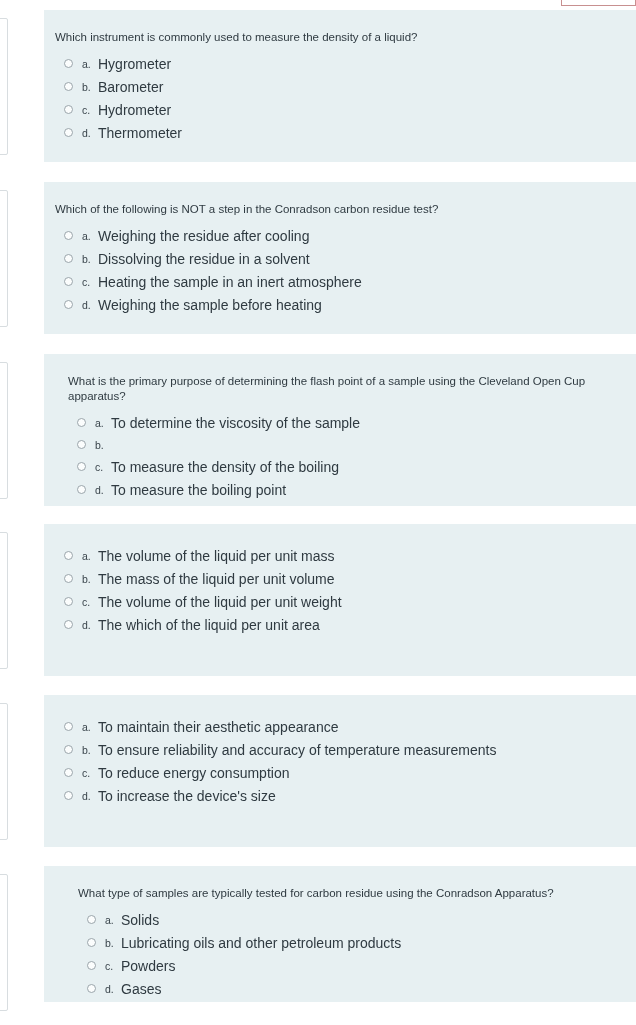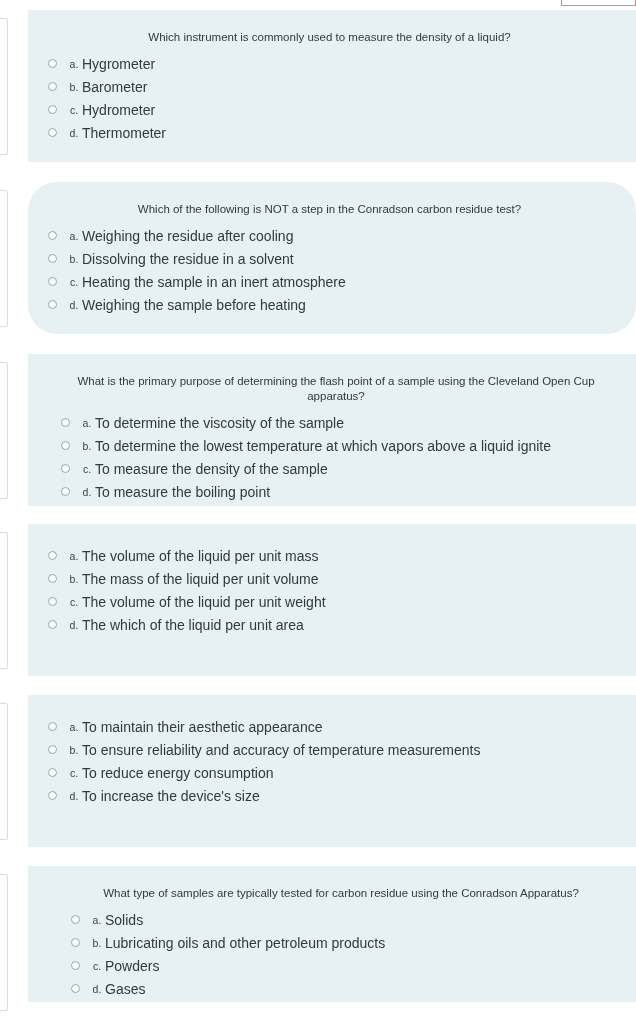--- a/index.html
+++ b/index.html
@@ -46,25 +46,24 @@
     position: absolute;
     left: -26px;
     width: 34px;
     border: 1px solid #d8dde0;
     background: #ffffff;
     box-sizing: border-box;
     border-radius: 2px;
   }
 
   .question-card {
-    margin-left: 28px;
+    margin-left: 44px;
     background: #e7f0f2;
     box-sizing: border-box;
     padding: 20px 16px 20px 11px;
-    text-align: center;
   }
 
   .question-text {
     font-size: 11.5px;
     line-height: 15px;
     color: #2f3a41;
     margin: 0 0 7px 0;
   }
 
   .answers {
@@ -133,21 +132,21 @@
           <li class="answer-row">
             <span class="radio"></span>
             <span class="answer-letter">d.</span>
             <span class="answer-text">Thermometer</span>
           </li>
         </ul>
       </div>
     </div>
     <div class="question-row" style="position: absolute; left: 0px; top: 182px; height: 152px;">
       <div class="info-panel" style="top: 8px; height: 137px;"></div>
-      <div class="question-card" style="height: 152px; border-radius: 29px;">
+      <div class="question-card" style="height: 152px;">
         <p class="question-text">Which of the following is NOT a step in the Conradson carbon residue test?</p>
         <ul class="answers">
           <li class="answer-row">
             <span class="radio"></span>
             <span class="answer-letter">a.</span>
             <span class="answer-text">Weighing the residue after cooling</span>
           </li>
           <li class="answer-row">
             <span class="radio"></span>
             <span class="answer-letter">b.</span>
@@ -172,26 +171,25 @@
         <p class="question-text">What is the primary purpose of determining the flash point of a sample using the Cleveland Open Cup apparatus?</p>
         <ul class="answers">
           <li class="answer-row">
             <span class="radio"></span>
             <span class="answer-letter">a.</span>
             <span class="answer-text">To determine the viscosity of the sample</span>
           </li>
           <li class="answer-row">
             <span class="radio"></span>
             <span class="answer-letter">b.</span>
-            <span class="answer-text">To determine the lowest temperature at which vapors above a liquid ignite</span>
-          </li>
-          <li class="answer-row">
-            <span class="radio"></span>
-            <span class="answer-letter">c.</span>
-            <span class="answer-text">To measure the density of the sample</span>
+          </li>
+          <li class="answer-row">
+            <span class="radio"></span>
+            <span class="answer-letter">c.</span>
+            <span class="answer-text">To measure the density of the boiling</span>
           </li>
           <li class="answer-row">
             <span class="radio"></span>
             <span class="answer-letter">d.</span>
             <span class="answer-text">To measure the boiling point</span>
           </li>
         </ul>
       </div>
     </div>
     <div class="question-row" style="position: absolute; left: 0px; top: 524px; height: 152px;">

